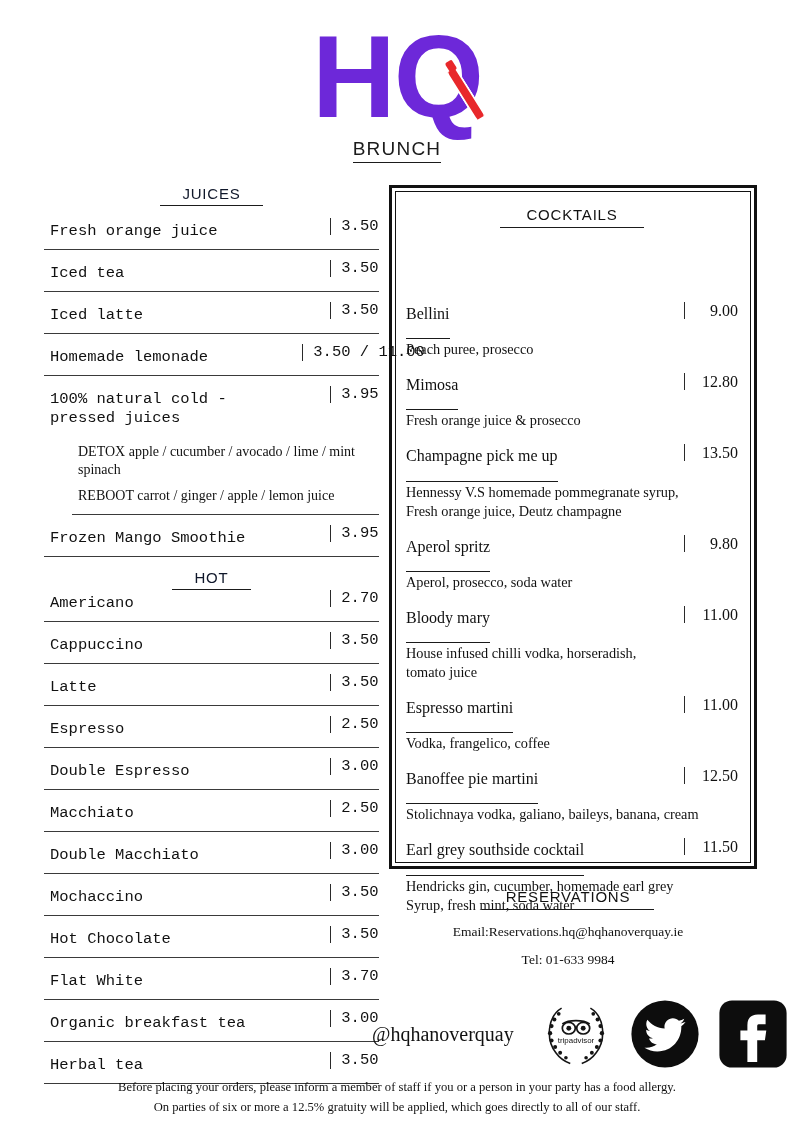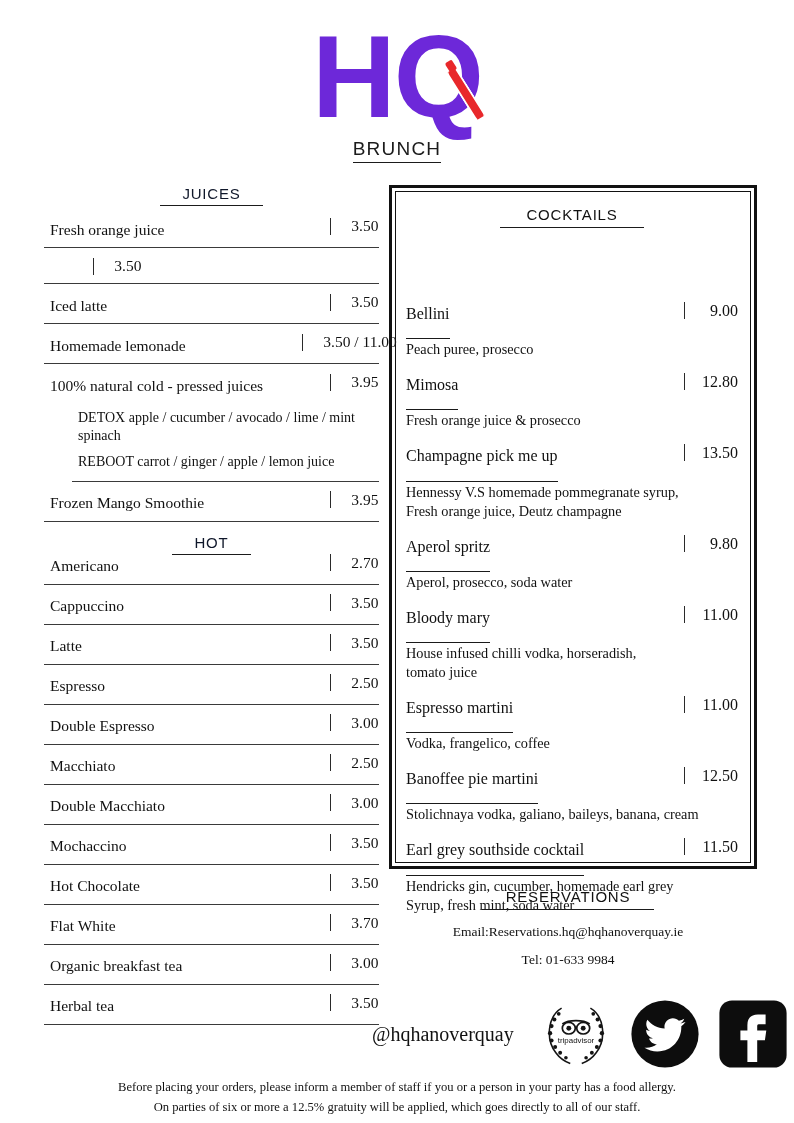--- a/index.html
+++ b/index.html
@@ -98,35 +98,36 @@
   .section-head.tight { margin-bottom: -10px; }
 
   
   .rows { width: 100%; }
   .row {
     display: flex;
     align-items: baseline;
     border-bottom: 1.1px solid #3a3a3a;
     padding: 9px 0 8px 6px;
     min-height: 34px;
+    font-family: Liberation Mono, monospace;
   }
   .row.noline { border-bottom: none; }
   .row .name {
     flex: 1;
     font-size: 15.5px;
     line-height: 1.26;
     padding-right: 8px;
   }
   .row .price-cell {
     flex: none;
     width: 92px;
     display: flex;
     align-items: center;
     justify-content: flex-start;
-    gap: 20px;
+    gap: 10px;
     padding-left: 43px;
   }
   .row .bar {
     display: inline-block;
     width: 1.3px;
     height: 17px;
     background: #2a2a2a;
     flex: none;
   }
   .row .price {
@@ -278,20 +279,21 @@
 
     <div class="rows">
       <div class="row">
         <div class="name">Fresh orange juice</div>
         <div class="price-cell">
           <span class="bar"></span>
           <span class="price">3.50</span>
         </div>
       </div>
       <div class="row">
+        <div class="name">Iced tea</div>
         <div class="price-cell">
           <span class="bar"></span>
           <span class="price">3.50</span>
         </div>
       </div>
       <div class="row">
         <div class="name">Iced latte</div>
         <div class="price-cell">
           <span class="bar"></span>
           <span class="price">3.50</span>

